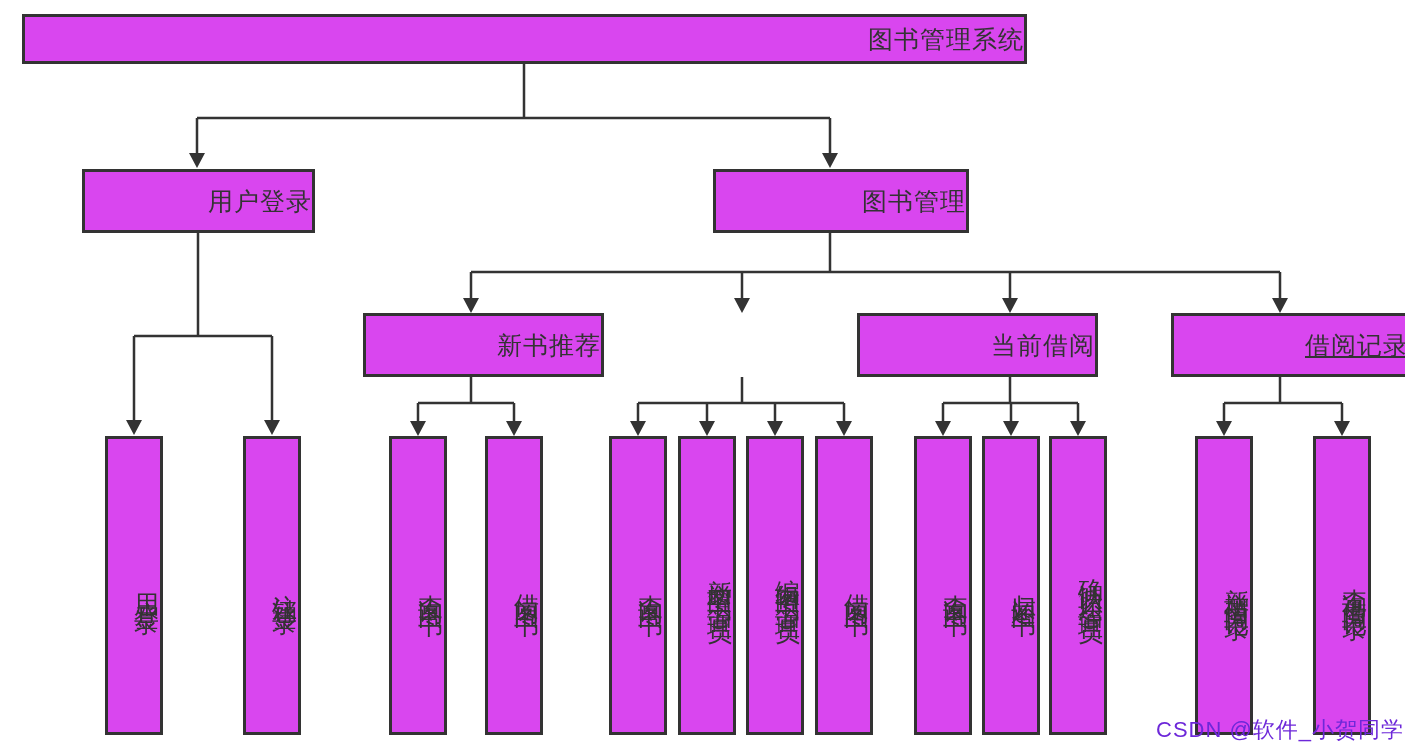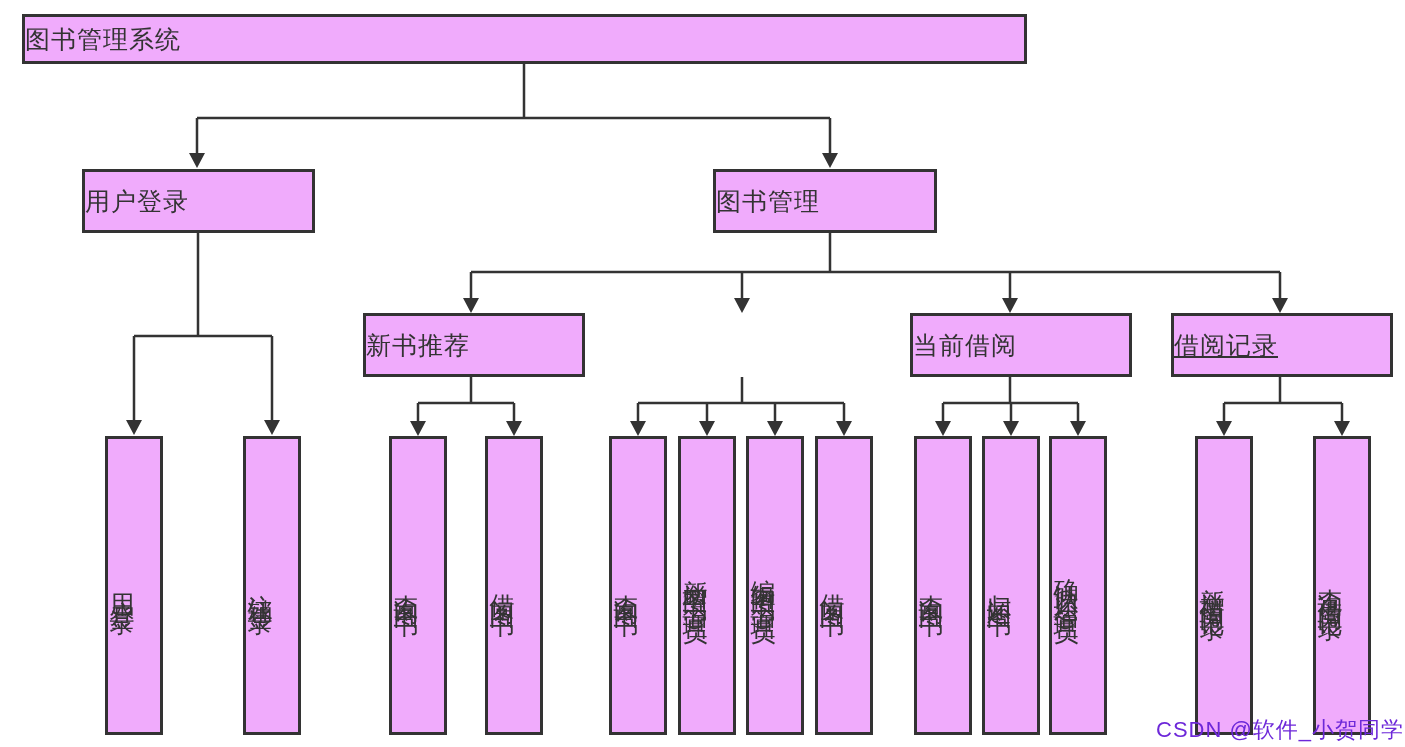--- a/index.html
+++ b/index.html
@@ -13,32 +13,32 @@
     overflow: hidden;
     color: #333333;
   }
   .connectors {
     position: absolute;
     left: 0; top: 0;
     width: 1405px; height: 747px;
   }
   .node {
     position: absolute;
-    background: #f0abfc;
+    background: #d946ef;
     border: 3px solid #333333;
     display: flex;
     align-items: center;
-    justify-content: flex-start;
+    justify-content: flex-end;
     font-size: 25px;
     color: #333333;
     z-index: 2;
   }
   .root-node  { left: 22px;  top: 14px;  width: 1005px; height: 50px; }
   .l2-node    { top: 169px; height: 64px; }
-  .l3-node    { top: 313px; width: 222px; height: 64px; }
+  .l3-node    { top: 313px; width: 241px; height: 64px; }
   .leaf-node  { top: 436px; width: 58px;  height: 299px; }
   .hlabel { letter-spacing: 1px; white-space: nowrap; }
   .vtext {
     writing-mode: vertical-rl;
     text-orientation: mixed;
     letter-spacing: 6px;
     line-height: 1.1;
   }
   .watermark {
     position: absolute;
@@ -89,28 +89,28 @@
     </g>
   </svg>
 
   <div class="node root-node">
     <span class="hlabel">图书管理系统</span>
   </div>
 
   <div class="node l2-node" style="left:82px; width:233px;">
     <span class="hlabel">用户登录</span>
   </div>
-  <div class="node l2-node" style="left:713px; width:224px;">
+  <div class="node l2-node" style="left:713px; width:256px;">
     <span class="hlabel">图书管理</span>
   </div>
 
   <div class="node l3-node" style="left:363px;">
     <span class="hlabel">新书推荐</span>
   </div>
-  <div class="node l3-node" style="left:910px;">
+  <div class="node l3-node" style="left:857px;">
     <span class="hlabel">当前借阅</span>
   </div>
   <div class="node l3-node" style="left:1171px;text-decoration:underline;">
     <span class="hlabel">借阅记录</span>
   </div>
 
   <div class="node leaf-node" style="left:105px;">
     <span class="vtext">用户登录</span>
   </div>
   <div class="node leaf-node" style="left:243px;">

